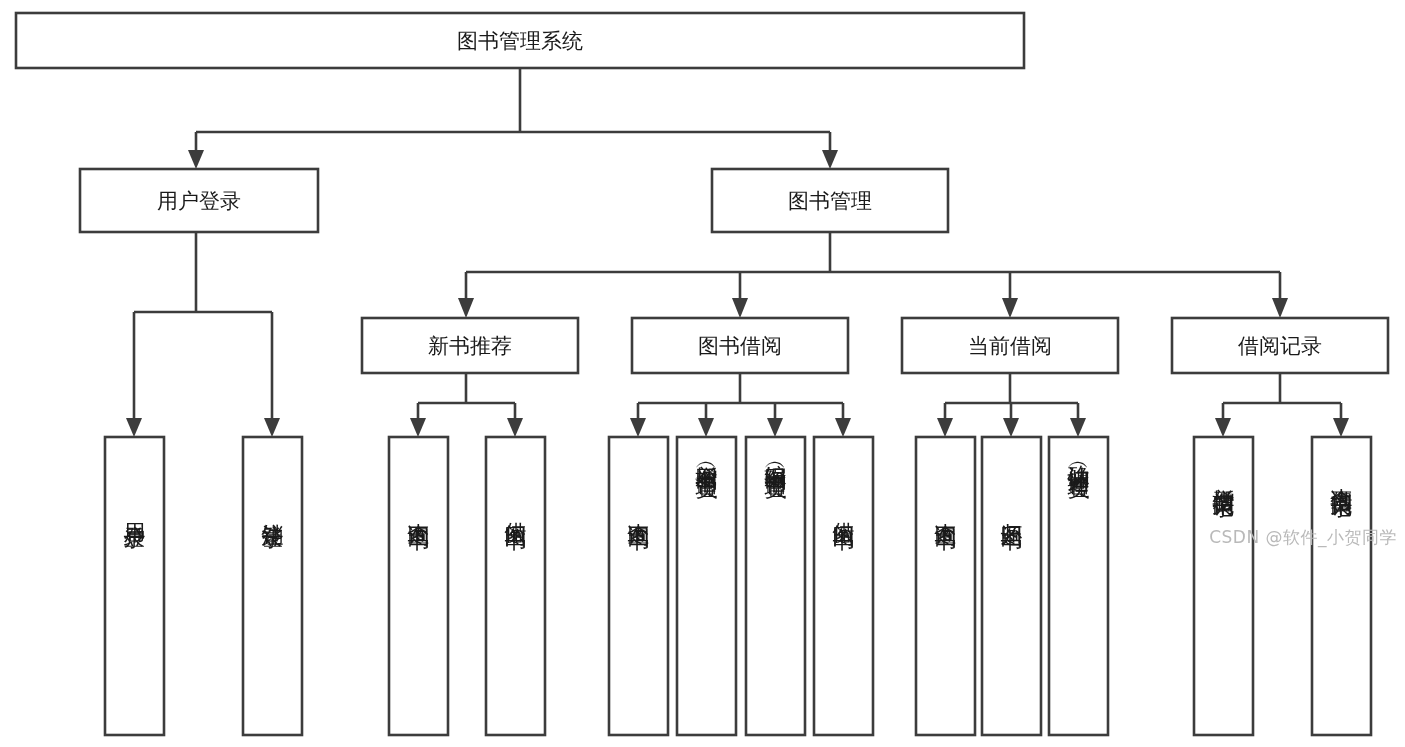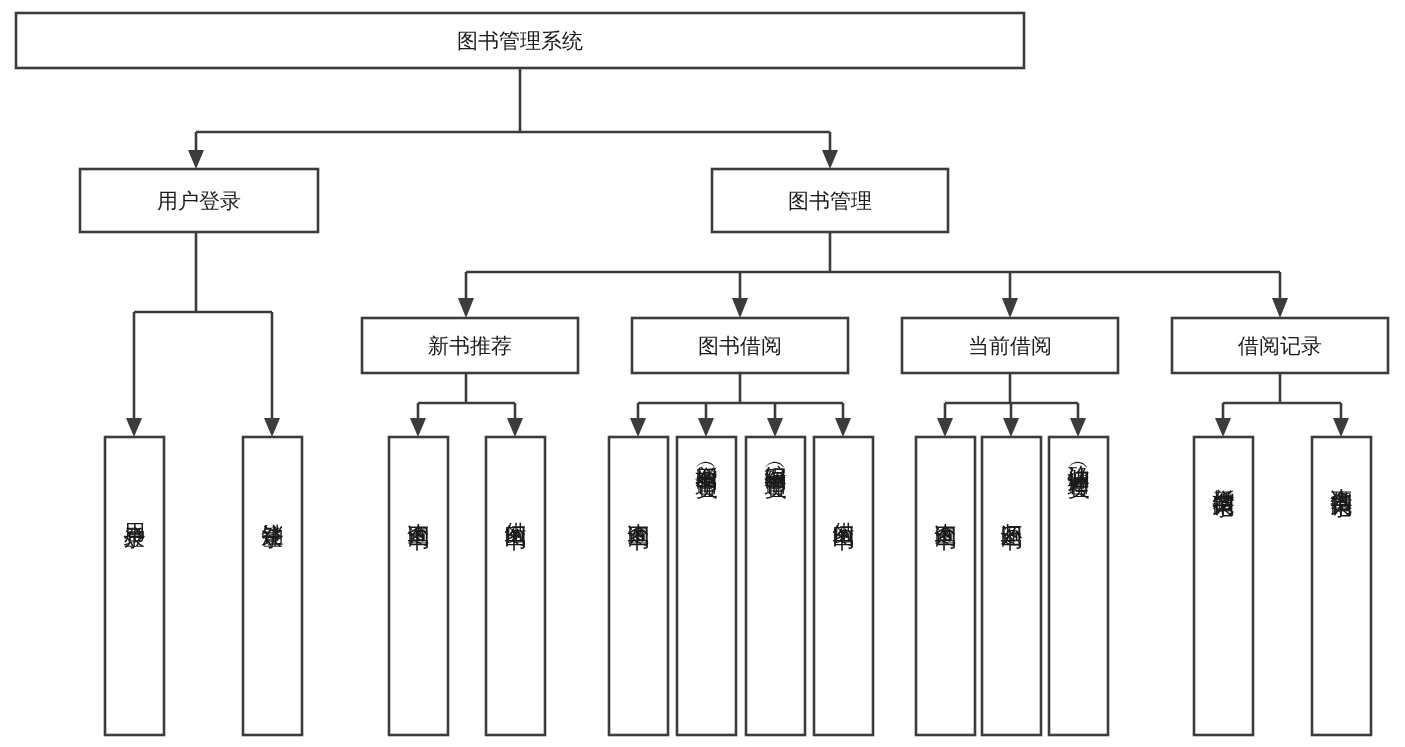--- a/index.html
+++ b/index.html
@@ -238,14 +238,15 @@
     <span class="vert-label">确认归还（管理员）</span>
   </div>
 
   <div class="vert-label-wrap" style="left:1194px; top:470px; width:59px; height:265px;">
     <span class="vert-label">新增借阅记录</span>
   </div>
   <div class="vert-label-wrap" style="left:1312px; top:470px; width:59px; height:265px;">
     <span class="vert-label">查询借阅记录</span>
   </div>
 
+  <div class="watermark">CSDN @软件_小贺同学</div>
 
 </div>
 
 </body></html>

